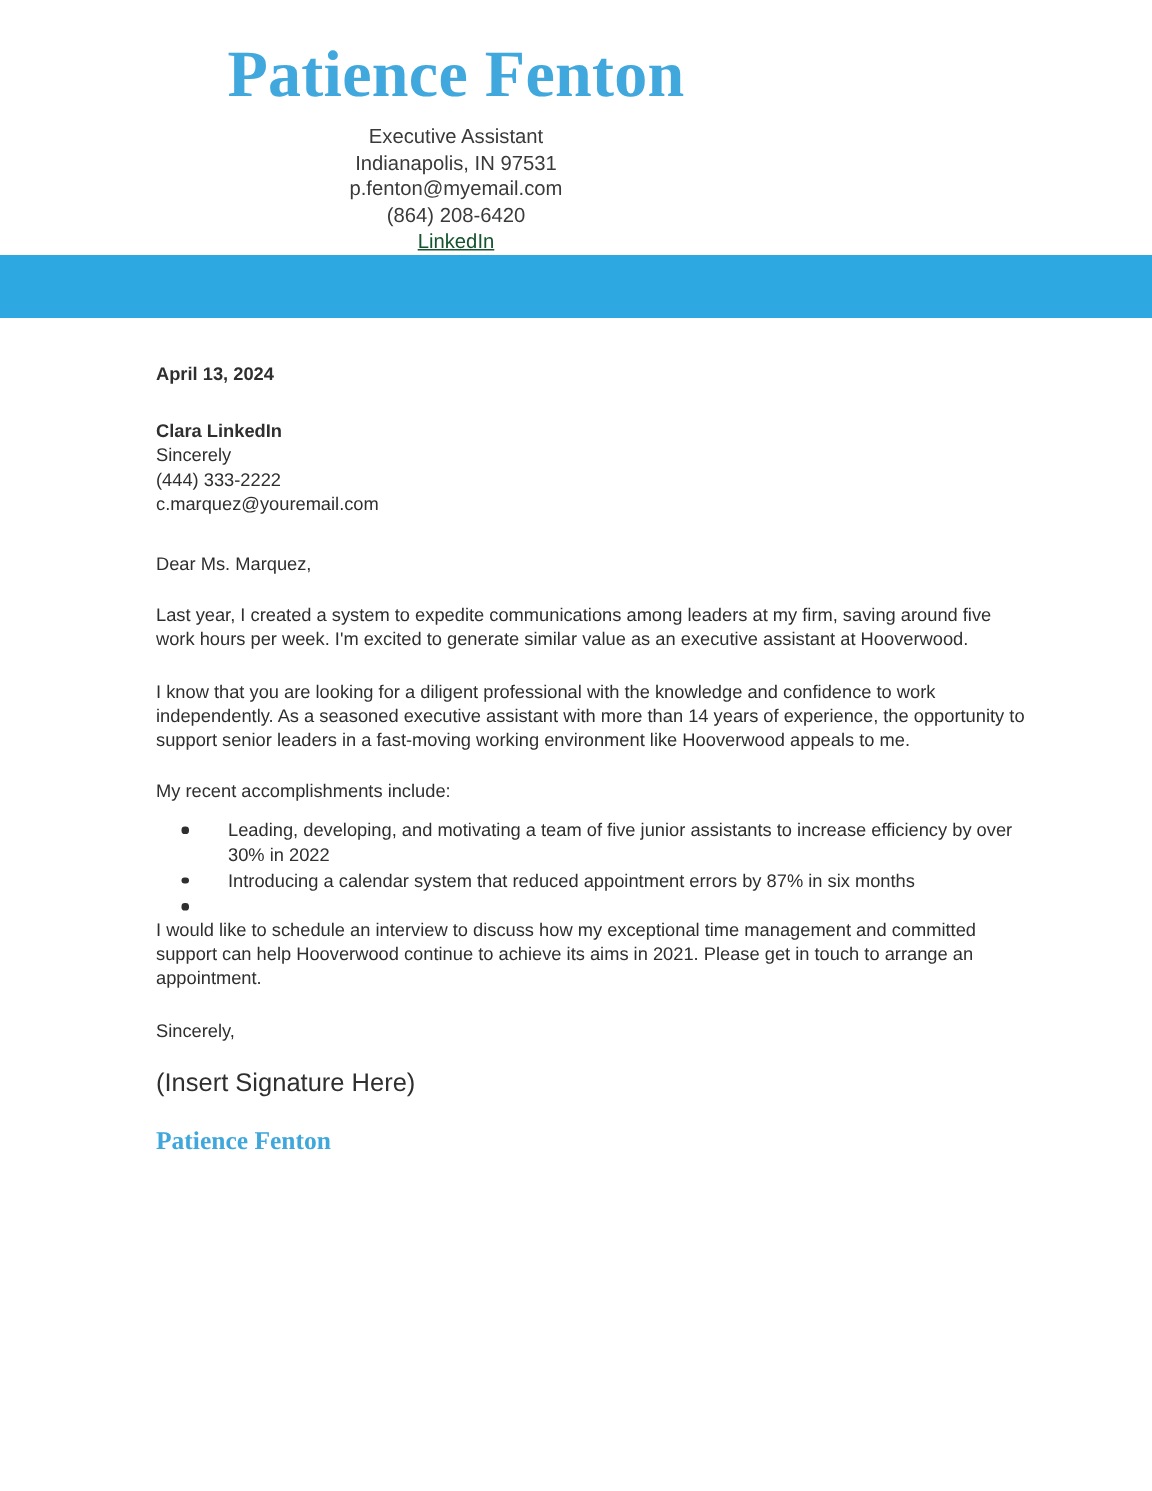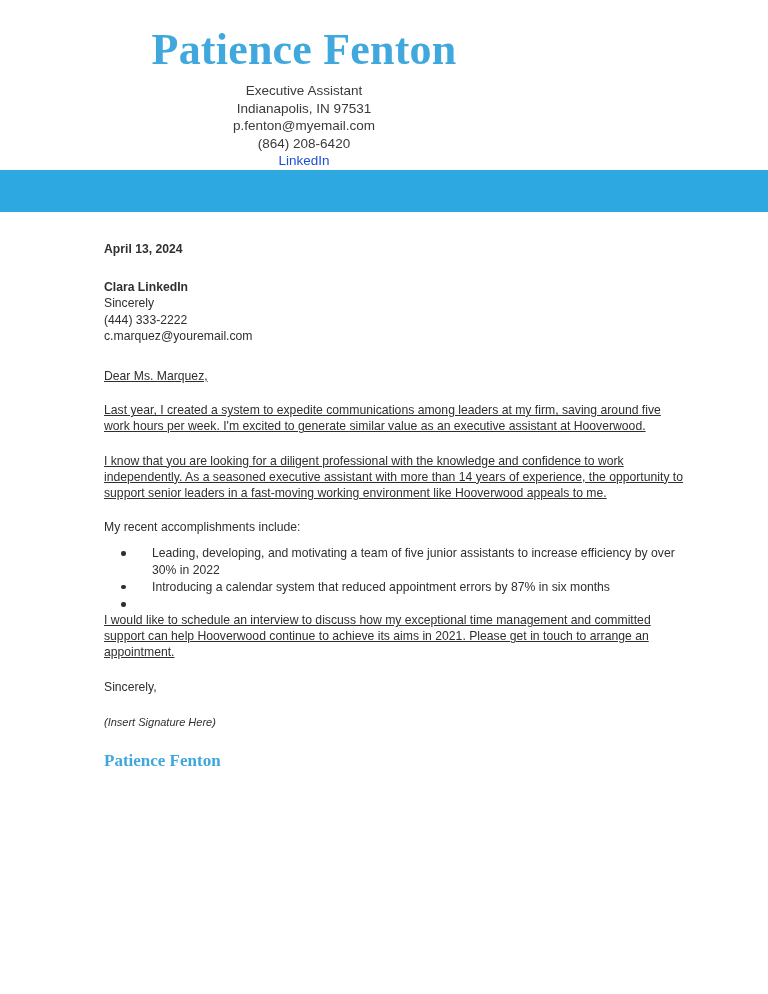--- a/index.html
+++ b/index.html
@@ -42,21 +42,22 @@
     line-height: 17.6px;
     color: #3a3a3a;
     font-stretch: semi-condensed;
   }
   .contact-line {
     display: block;
     text-align: center;
   }
   .contact-link {
     display: inline-block;
-    color: #1d4ed8;
+    text-decoration: underline;
+    color: #14532d;
     cursor: pointer;
   }
 
   
   .blue-band {
     position: absolute;
     left: 0;
     top: 170px;
     width: 768px;
     height: 42px;
@@ -91,21 +92,20 @@
     font-weight: bold;
   }
 
   .salutation {
     margin: 0 0 21px 0;
   }
 
   .body-para {
     margin: 0 0 18px 0;
     text-align: left;
-    text-decoration: underline;
   }
 
   .accomplishments-intro {
     margin: 0 0 10px 0;
   }
 
   ul.accomplishments {
     margin: 0 0 17px 0;
     padding: 0;
     list-style: none;
@@ -125,22 +125,21 @@
     border-radius: 50%;
     background: #2f2f2f;
   }
 
   .closing-salutation {
     margin: 0 0 19px 0;
   }
 
   .signature-placeholder {
     margin: 0 0 21px 0;
-    font-style: italic;
-    font-size: 11px;
+    font-size: 17px;
     color: #2f2f2f;
   }
 
   .signature-name {
     font-family: "Liberation Serif", "DejaVu Serif", serif;
     font-weight: bold;
     font-size: 17px;
     line-height: 20px;
     color: #3fa7dc;
     margin: 0;

